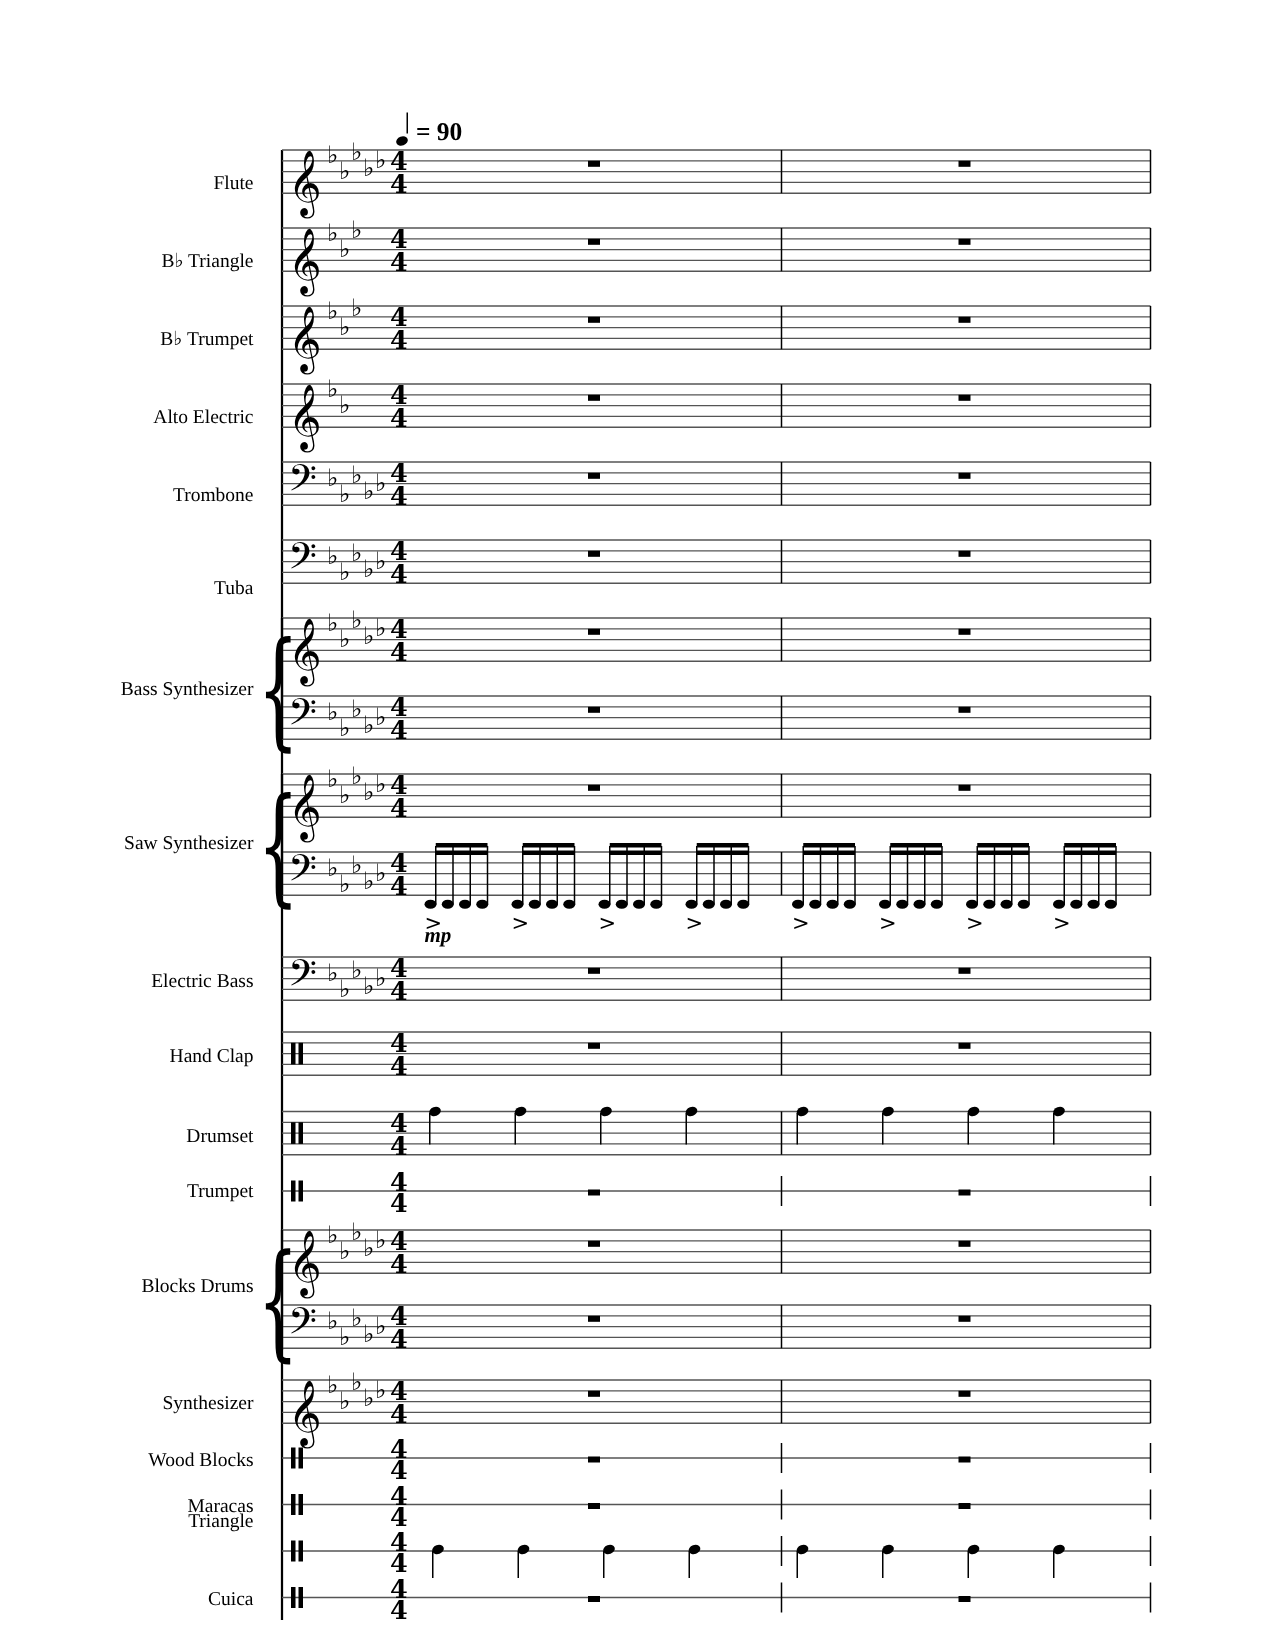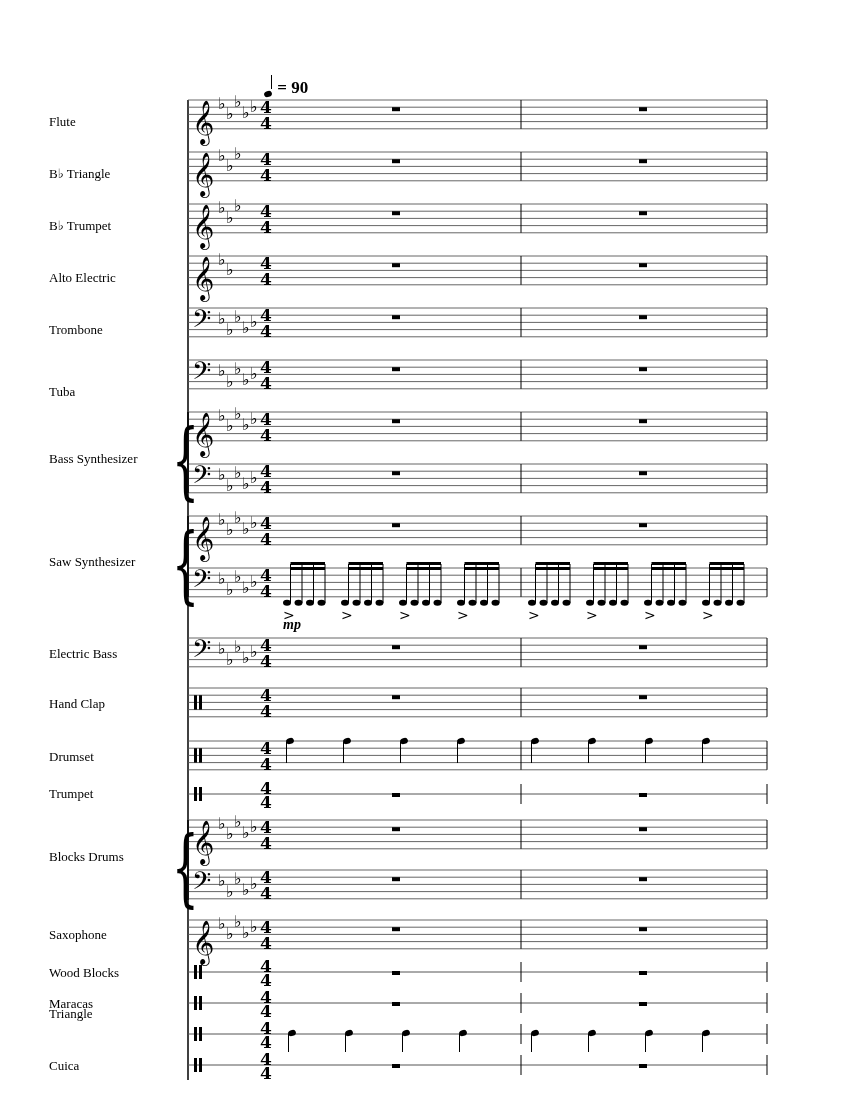--- a/index.html
+++ b/index.html
@@ -1,17 +1,17 @@
 <!DOCTYPE html>
 <html><head>
 <meta charset="utf-8">
 <style>
   html,body{margin:0;padding:0;background:#fff;}
   body{width:850px;height:1100px;position:relative;overflow:hidden;font-family:"DejaVu Serif",serif;color:#000;}
-  .label{position:absolute;font-family:"Liberation Serif","DejaVu Serif",serif;font-size:13px;text-align:left;width:120px;left:49px;white-space:nowrap;}
+  .label{position:absolute;font-family:"Liberation Serif","DejaVu Serif",serif;font-size:13px;text-align:right;width:120px;left:49px;white-space:nowrap;}
   .tempo{position:absolute;left:264px;top:78px;font-family:"Liberation Serif",serif;font-weight:bold;font-size:17px;}
   .tempo .note{display:inline-block;width:8px;height:6px;border-radius:50%;background:#000;transform:rotate(-20deg);position:relative;top:4px;}
   .tempo .stem{display:inline-block;width:1px;height:14px;background:#000;position:relative;left:-1px;top:-4px;}
   svg{position:absolute;left:0;top:0;}
   .dyn{position:absolute;font-family:Liberation Serif, serif;font-style:italic;font-weight:bold;font-size:14px;}
 </style>
 </head>
 <body>
 
 <div class="tempo">
@@ -25,21 +25,21 @@
 <div class="label" style="top:270px">Alto Electric</div>
 <div class="label" style="top:322px">Trombone</div>
 <div class="label" style="top:384px">Tuba</div>
 <div class="label" style="top:451px">Bass Synthesizer</div>
 <div class="label" style="top:554px">Saw Synthesizer</div>
 <div class="label" style="top:646px">Electric Bass</div>
 <div class="label" style="top:696px">Hand Clap</div>
 <div class="label" style="top:749px">Drumset</div>
 <div class="label" style="top:786px">Trumpet</div>
 <div class="label" style="top:849px">Blocks Drums</div>
-<div class="label" style="top:927px">Saxophone</div>
+<div class="label" style="top:927px">Synthesizer</div>
 <div class="label" style="top:965px">Wood Blocks</div>
 <div class="label" style="top:996px">Maracas</div>
 <div class="label" style="top:1006px">Triangle</div>
 <div class="label" style="top:1058px">Cuica</div>
 
 <div class="dyn" style="left:283px;top:617px">mp</div>
 
 <svg id="score" width="850" height="1100">
     <line x1="188" y1="100" x2="188" y2="1080" stroke="#000" stroke-width="1.5"></line>
     <line x1="188" y1="100" x2="767" y2="100" stroke="#555" stroke-width="0.9"></line>

